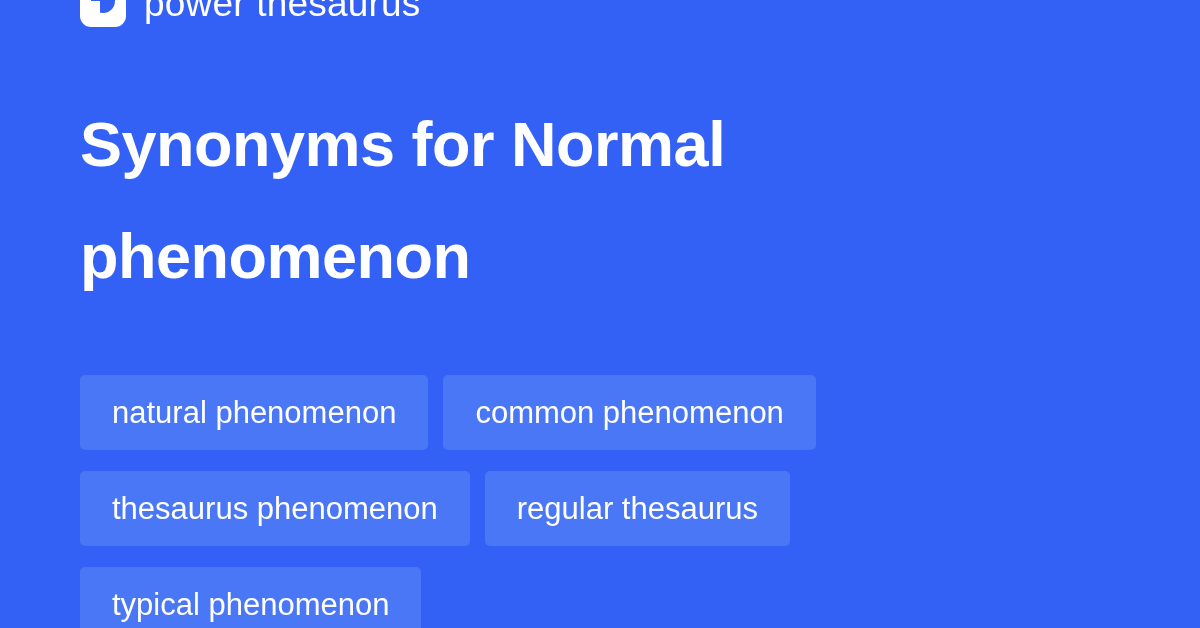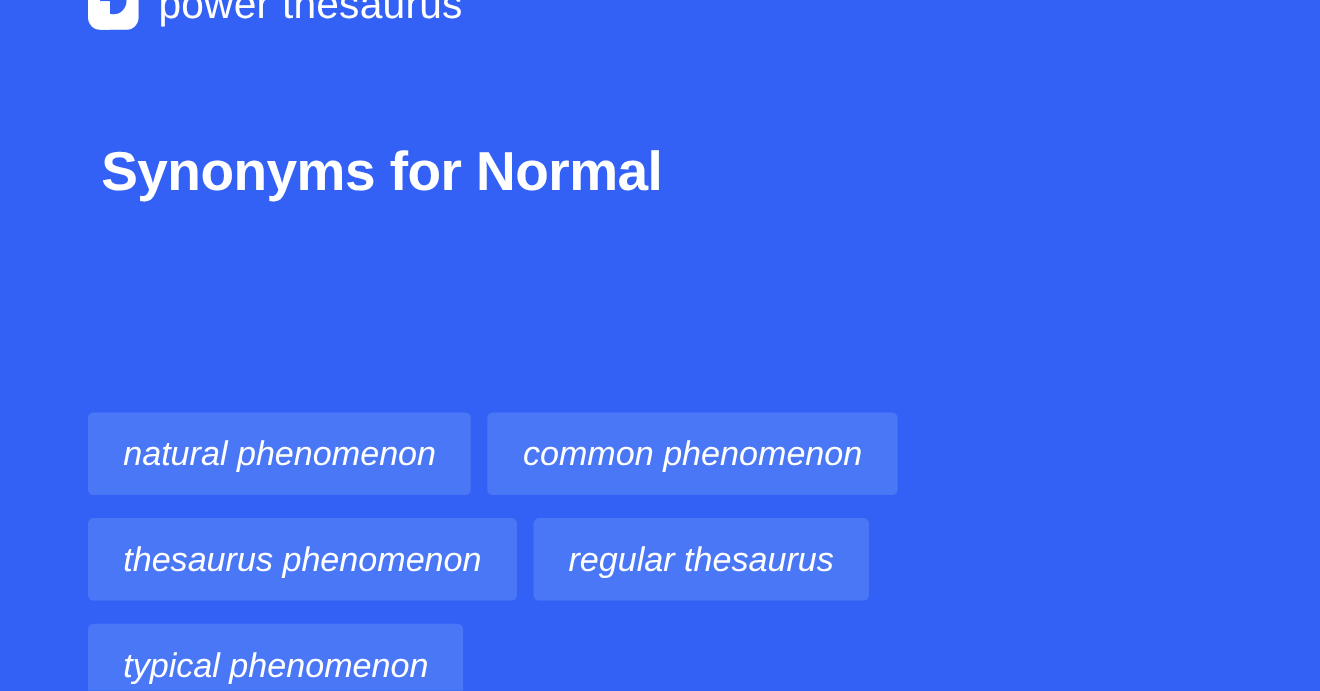--- a/index.html
+++ b/index.html
@@ -66,25 +66,25 @@
     white-space: nowrap;
   }
 
   
   .headline {
     position: absolute;
     left: 80px;
     top: 88px;
     width: 1040px;
     color: #ffffff;
-    font-size: 50px;
+    font-size: 63px;
     font-weight: bold;
     line-height: 112px;
     letter-spacing: -0.5px;
-    margin: 12px;
+    margin: 0;
   }
 
   
   .tags {
     position: absolute;
     left: 80px;
     top: 375px;
     width: 1060px;
     display: flex;
     flex-wrap: wrap;
@@ -97,40 +97,40 @@
     display: flex;
     align-items: center;
     justify-content: center;
     padding: 0 32px;
     border-radius: 5px;
     background: #4a77f5;
     color: #ffffff;
     font-size: 31px;
     line-height: 75px;
     white-space: nowrap;
-    font-style: italic;
   }
   .tag-row {
     display: flex;
     gap: 15px;
     width: 100%;
   }
 </style>
 </head>
 <body>
 
 <div class="card">
 
   <div class="brand">
     <div class="brand-mark"></div>
     <div class="brand-name">power thesaurus</div>
   </div>
 
   <h1 class="headline">
     <span>Synonyms for Normal</span><br>
+    <span>phenomenon</span>
   </h1>
 
   <div class="tags">
     <div class="tag-row">
       <div class="tag">natural phenomenon</div>
       <div class="tag">common phenomenon</div>
     </div>
     <div class="tag-row">
       <div class="tag">thesaurus phenomenon</div>
       <div class="tag">regular thesaurus</div>

